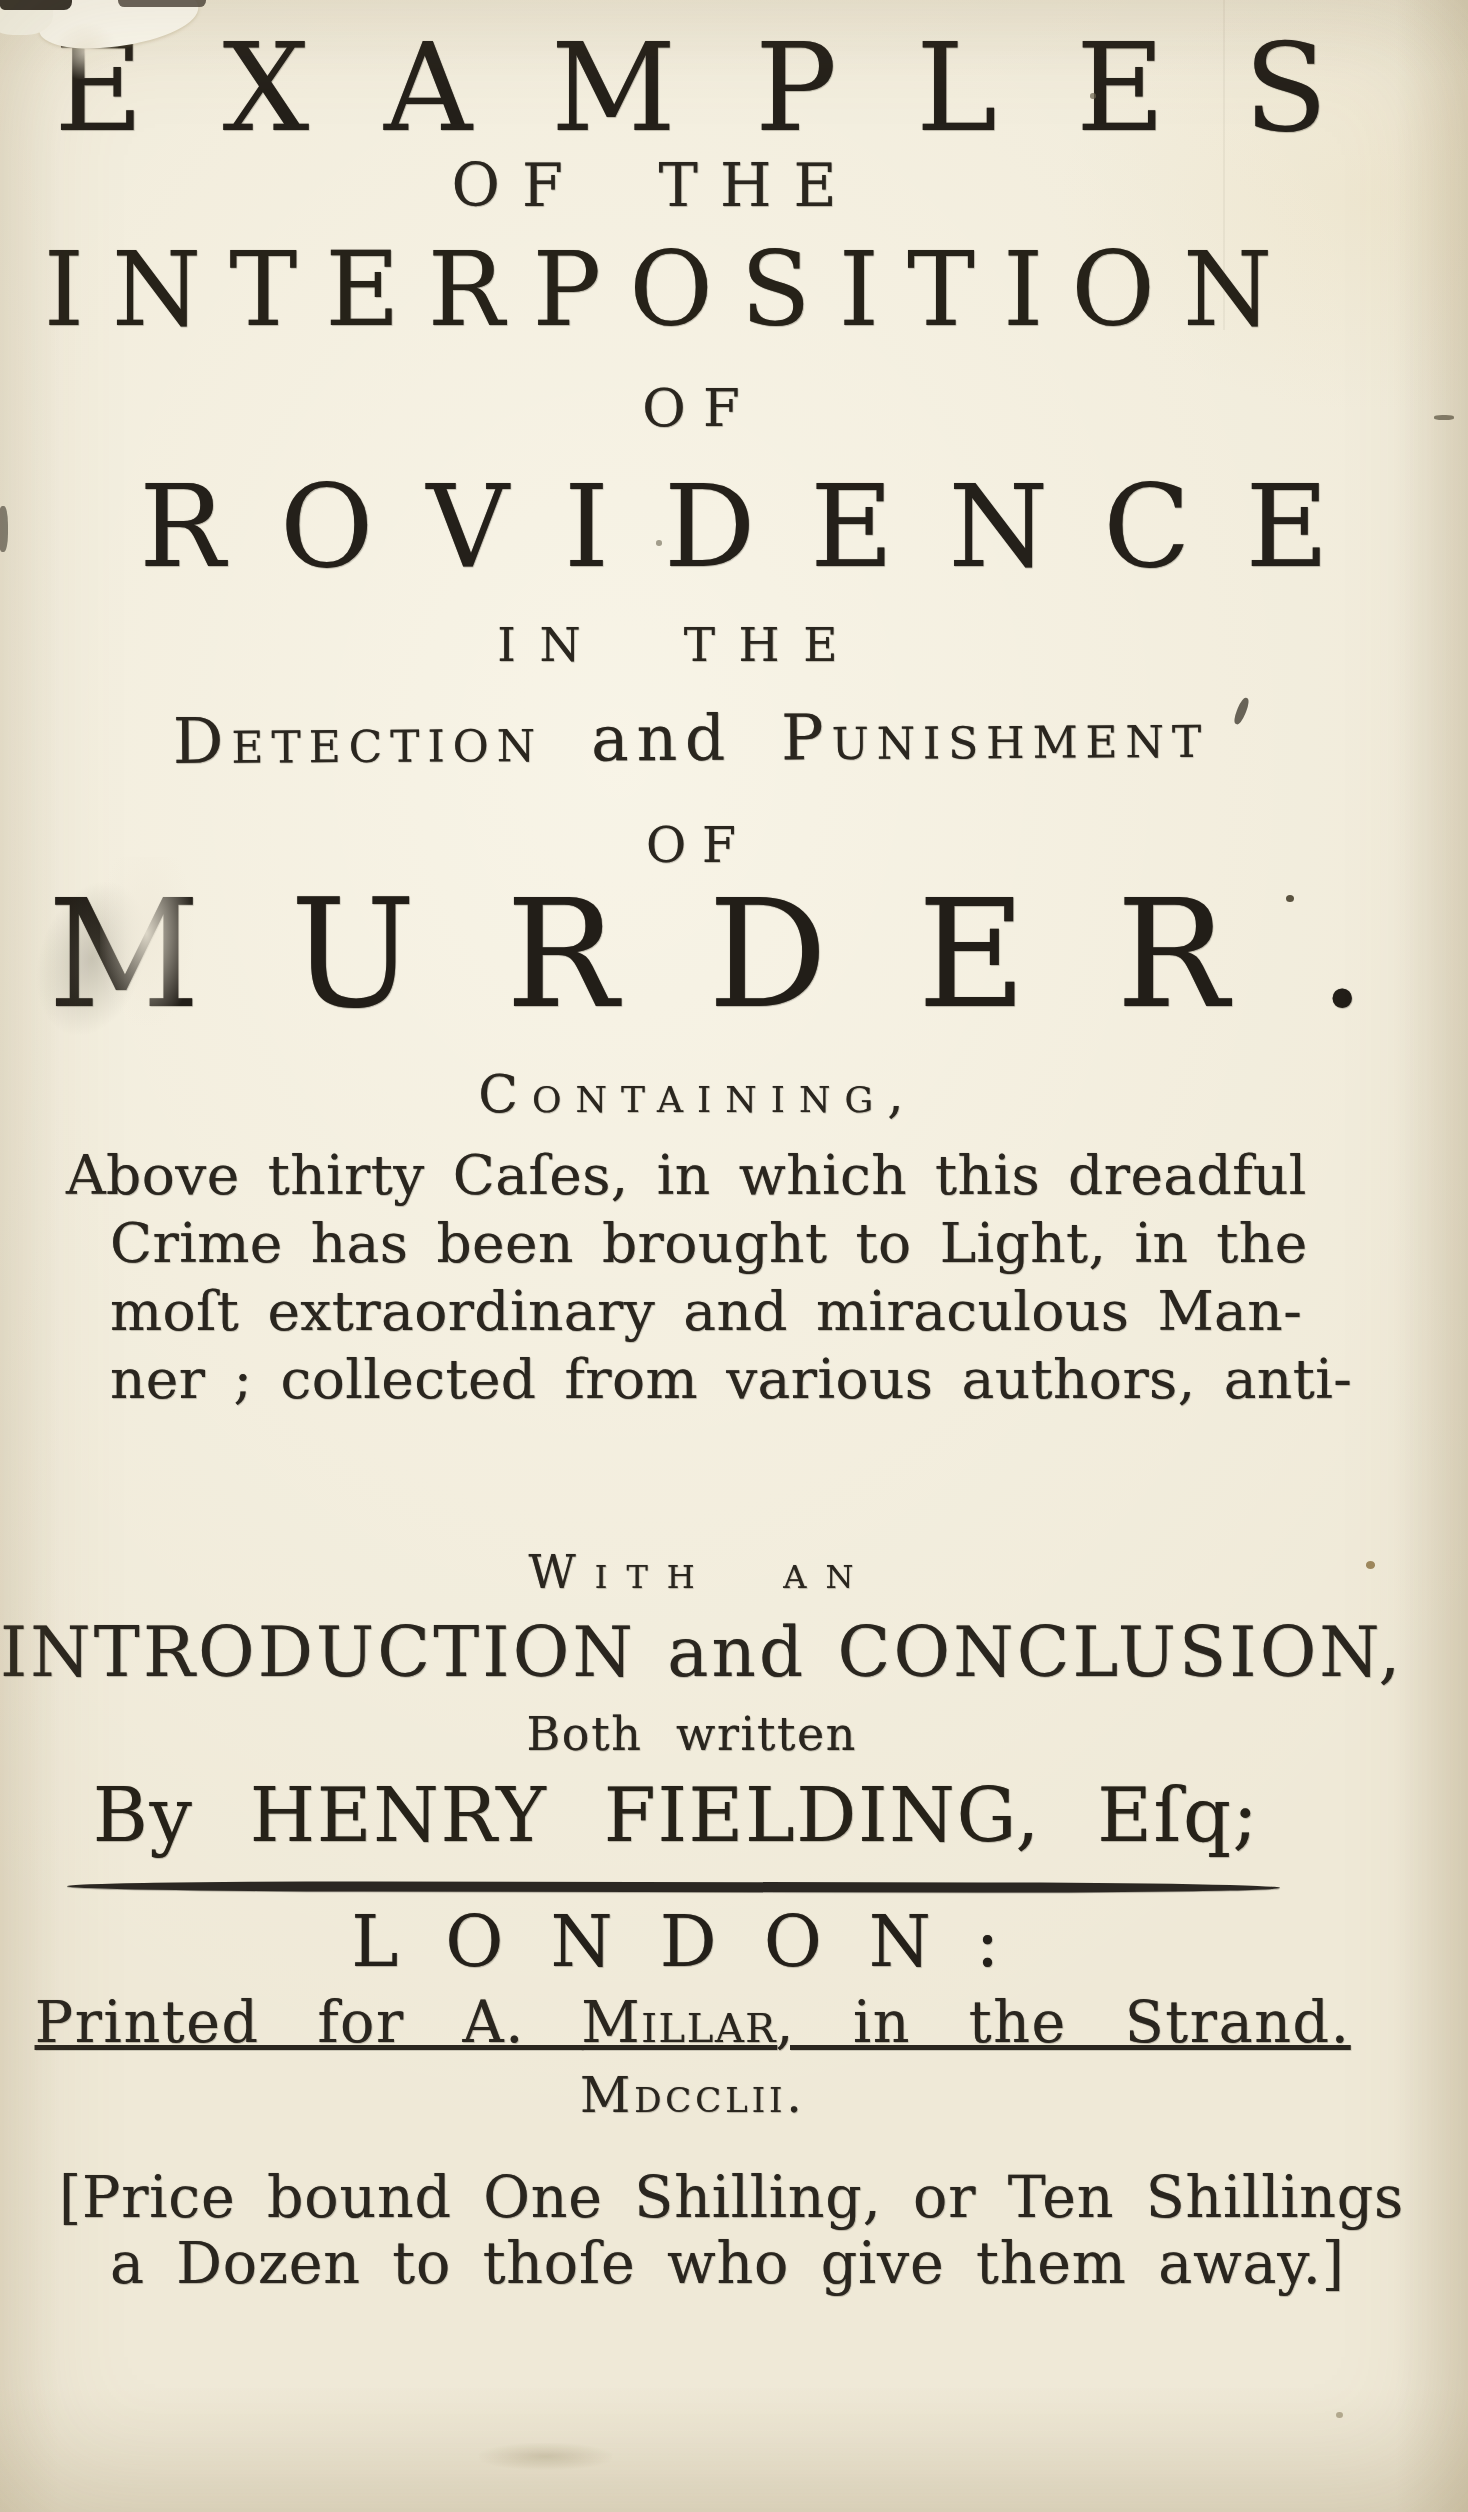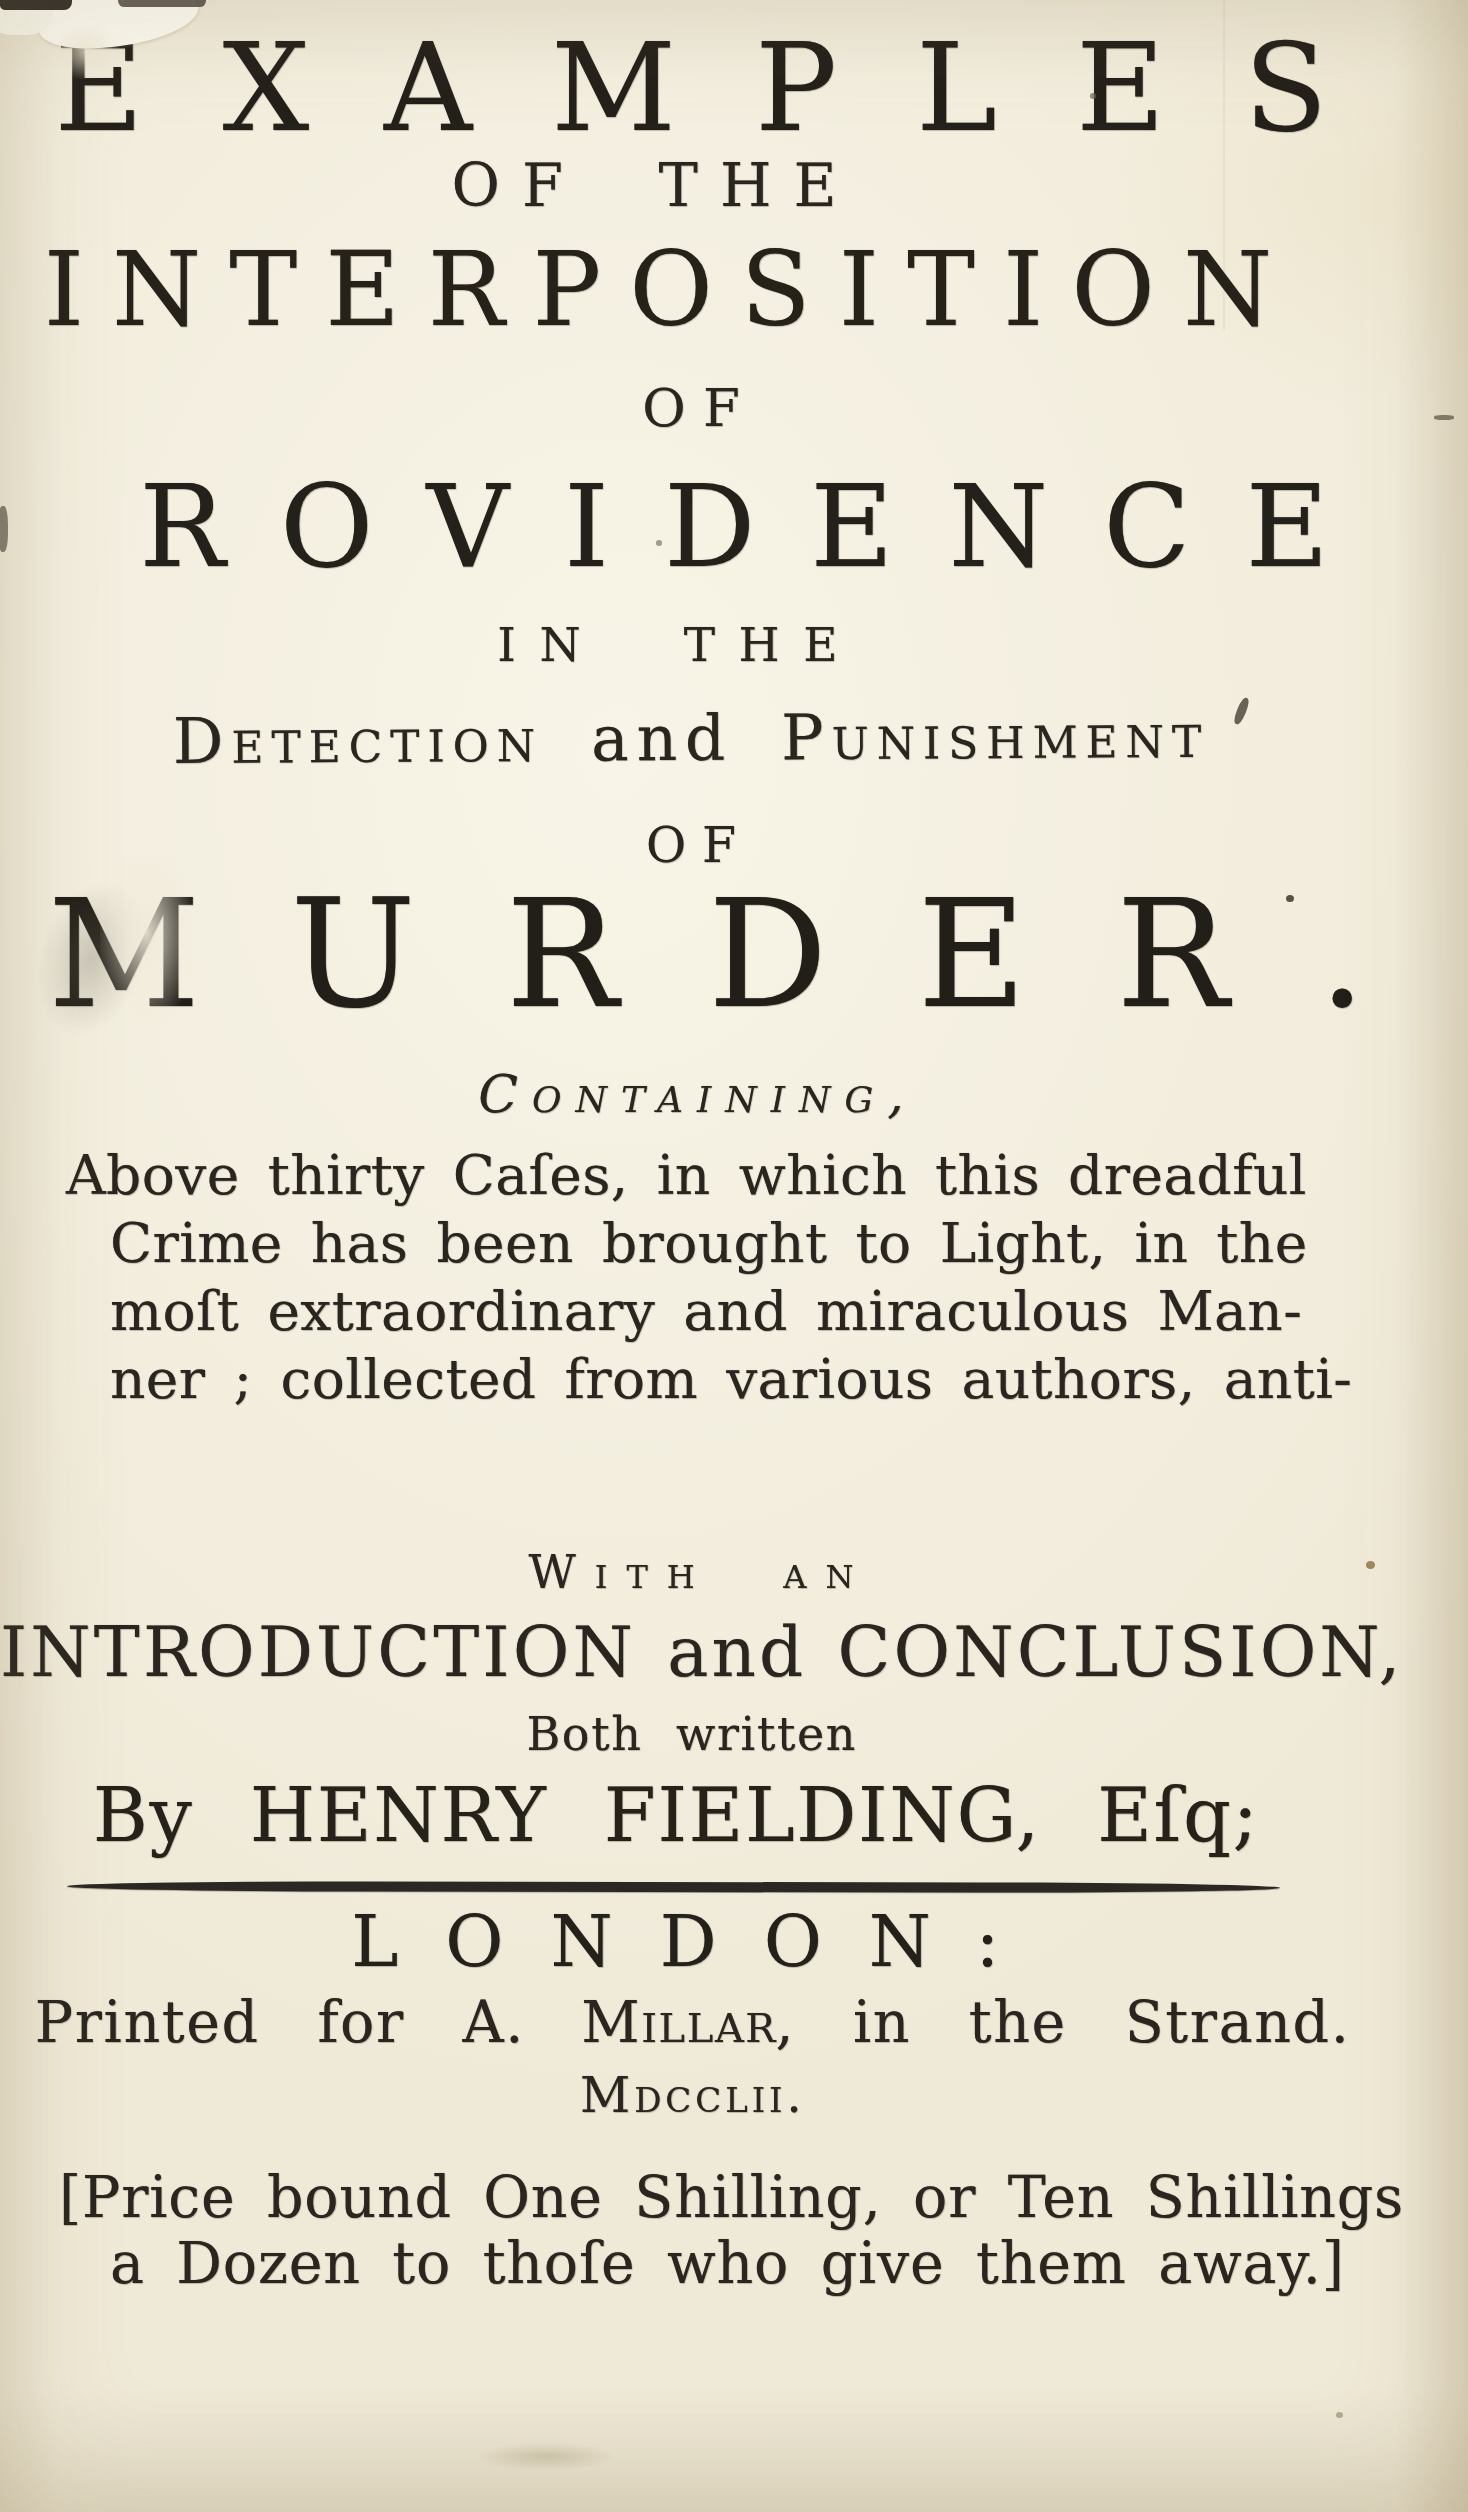--- a/index.html
+++ b/index.html
@@ -35,42 +35,42 @@
   #l-providence span{letter-spacing:55px;margin-right:-55px;}
   #l-inthe        {top:609px; font-size:47px; line-height:47px;transform:translateX(-23.6px);}
   #l-inthe span   {letter-spacing:23.6px;word-spacing:41px;margin-right:-23.6px;}
   #l-detection    {top:695px; font-size:63px; line-height:63px;transform:translateX(-7.9px) rotate(-0.35deg);}
   #l-detection span{letter-spacing:7.9px;word-spacing:28px;margin-right:-7.9px;}
   #l-of3          {top:809px;font-size:49px; line-height:49px;}
   #l-of3 span     {letter-spacing:15.7px;margin-right:-15.7px;}
   #l-murder       {top:868px;font-size:149px;line-height:149px;transform:translateX(15.7px);color:#221e18;}
   #l-murder span  {letter-spacing:90px;margin-right:-90px;}
   #l-containing   {top:1056px;font-size:52px; line-height:52px;}
-  #l-containing span{letter-spacing:14px;margin-right:-14px;font-style:italic;}
+  #l-containing span{letter-spacing:14px;margin-right:-14px;}
 
   #para{position:absolute;top:1129px;left:0;width:1382px;font-size:55px;line-height:68px;}
   .para-line{white-space:nowrap;letter-spacing:0.4px;word-spacing:10.2px;text-align:left;padding-left:110px;}
   .para-line.first{padding-left:66px;}
 
   #l-withan       {top:1537px;font-size:46px; line-height:46px;}
   #l-withan span  {letter-spacing:19px;word-spacing:36px;margin-right:-19px;}
   #l-intro        {top:1606px;font-size:69px; line-height:69px;}
   #l-intro span   {letter-spacing:3.1px;word-spacing:9.4px;margin-right:-3.1px;}
   #l-both         {top:1698px;font-size:46px; line-height:49px;}
   #l-both span    {letter-spacing:1.6px;word-spacing:17.3px;margin-right:-1.6px;}
   #l-author       {top:1766px;font-size:75px; line-height:75px;transform:translateX(-15.7px);color:#262219;}
   #l-author span  {letter-spacing:1.6px;word-spacing:31px;margin-right:-1.6px;}
 
   #rule{position:absolute;top:1870px;left:67px;width:1213px;height:10.2px;background:#2b2722;
         border-radius:50% / 100%;box-shadow:0 0.8px 0.8px rgba(43,39,34,0.4);transform:rotate(0.08deg);}
 
   #l-london       {top:1894px;font-size:71px; line-height:71px;transform:translateX(-15.7px);color:#24201a;}
   #l-london span  {letter-spacing:47px;margin-right:-47px;}
   #l-printed      {top:1982px;font-size:57px; line-height:57px;}
-  #l-printed span {letter-spacing:1.6px;word-spacing:38px;margin-right:-1.6px;}
+  #l-printed span {letter-spacing:1.6px;word-spacing:38px;margin-right:-1.6px;text-decoration:underline;}
   #l-year         {top:2059px;font-size:49px; line-height:49px;}
   #l-year span    {letter-spacing:3.9px;margin-right:-3.9px;}
   #l-price1       {top:2157px;font-size:57px;line-height:57px;text-align:left;padding-left:59px;}
   #l-price1 span  {letter-spacing:0.8px;word-spacing:12.6px;text-align:center;}
   #l-price2       {top:2223px;font-size:57px;line-height:57px;text-align:left;padding-left:110px;}
   #l-price2 span  {letter-spacing:0.8px;word-spacing:12.6px;}
 
   
   .chip-top{position:absolute;left:38px;top:-11px;width:161px;height:57px;background:#fbf9ef;
             border-radius:45% 55% 60% 50%;transform:rotate(-7deg);box-shadow:0 1.6px 3.1px rgba(150,130,85,0.25);}

